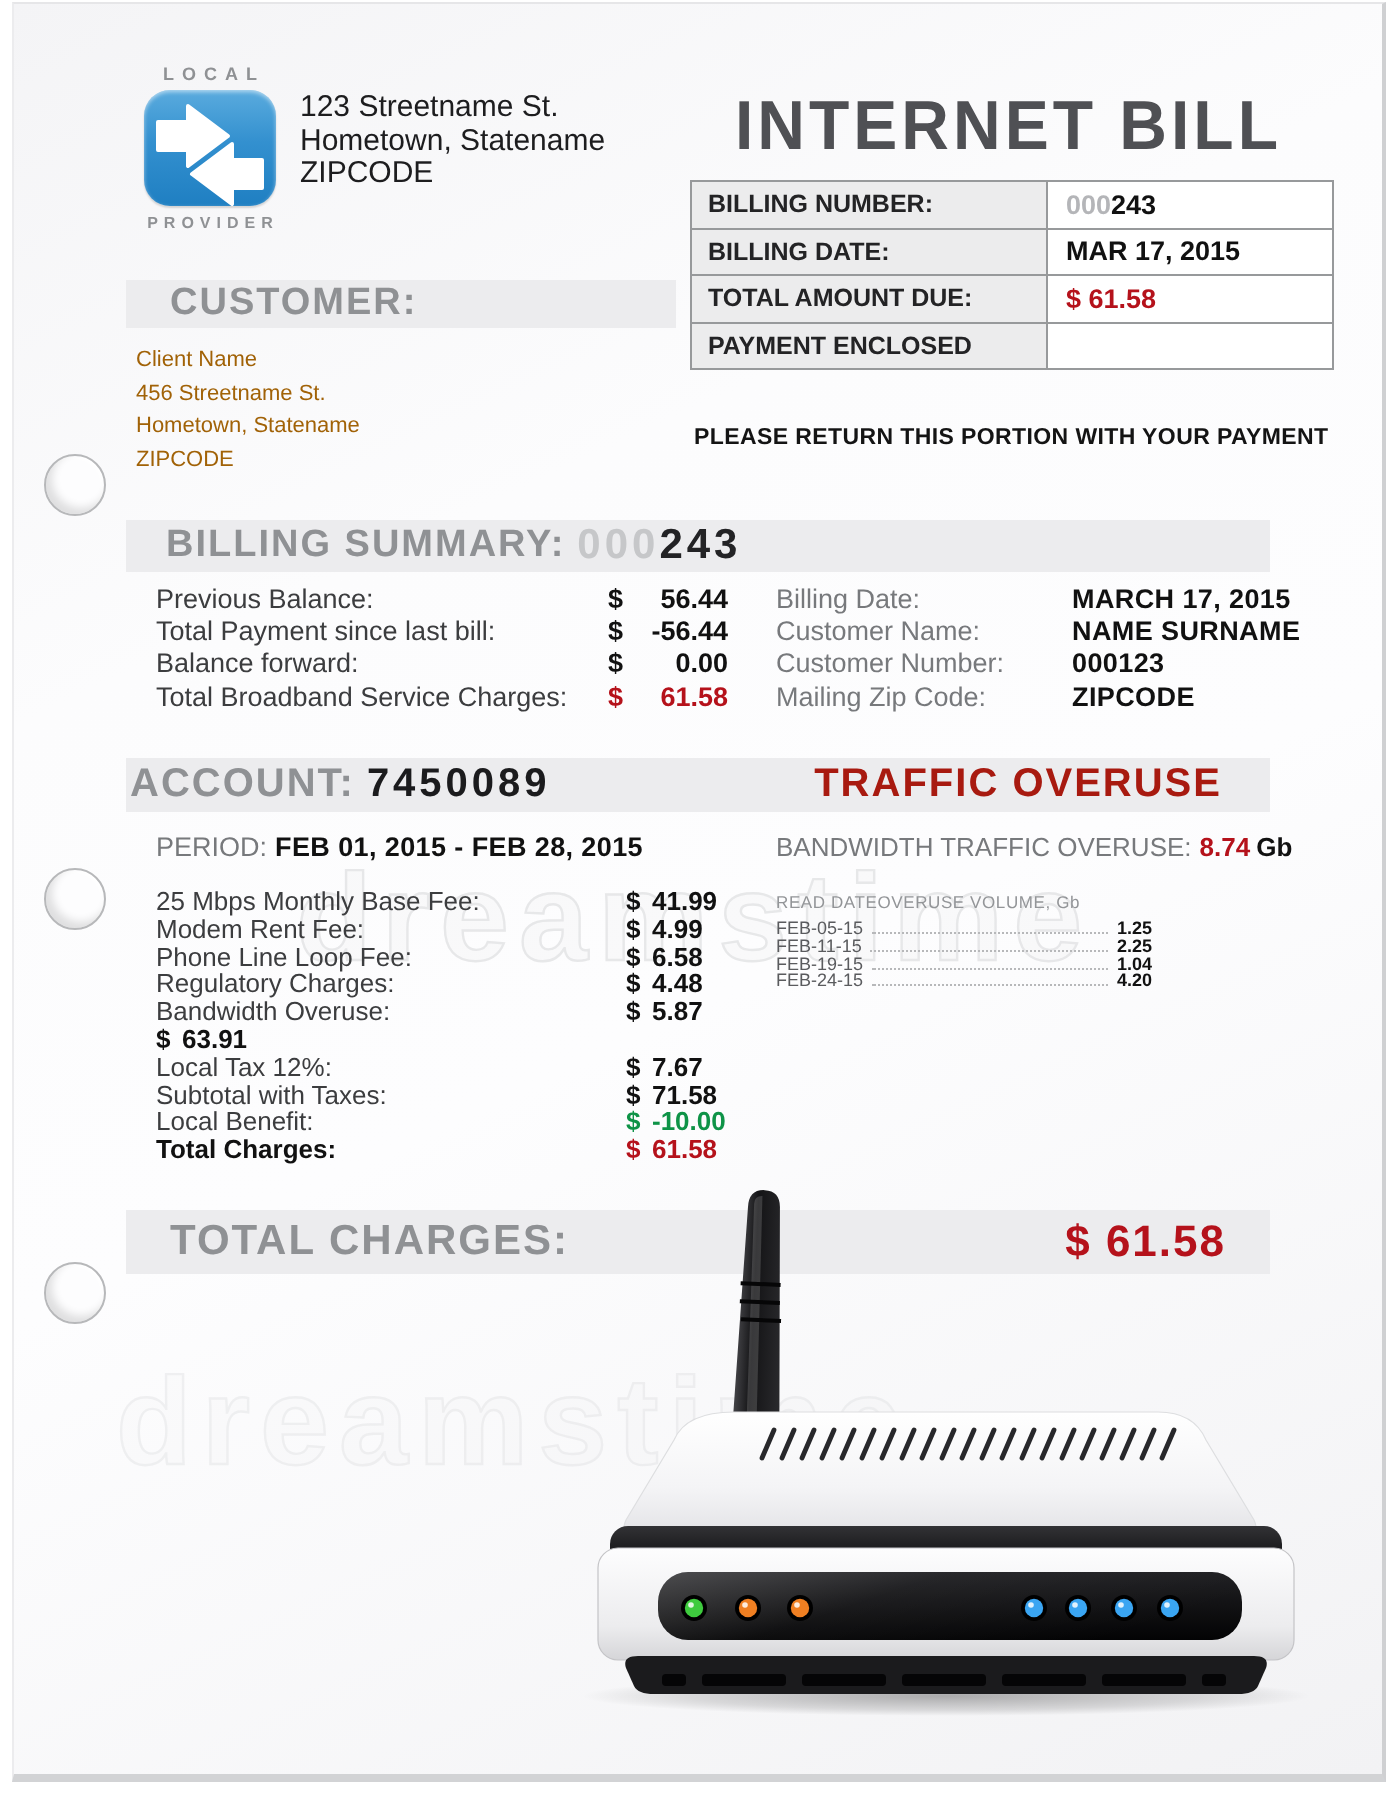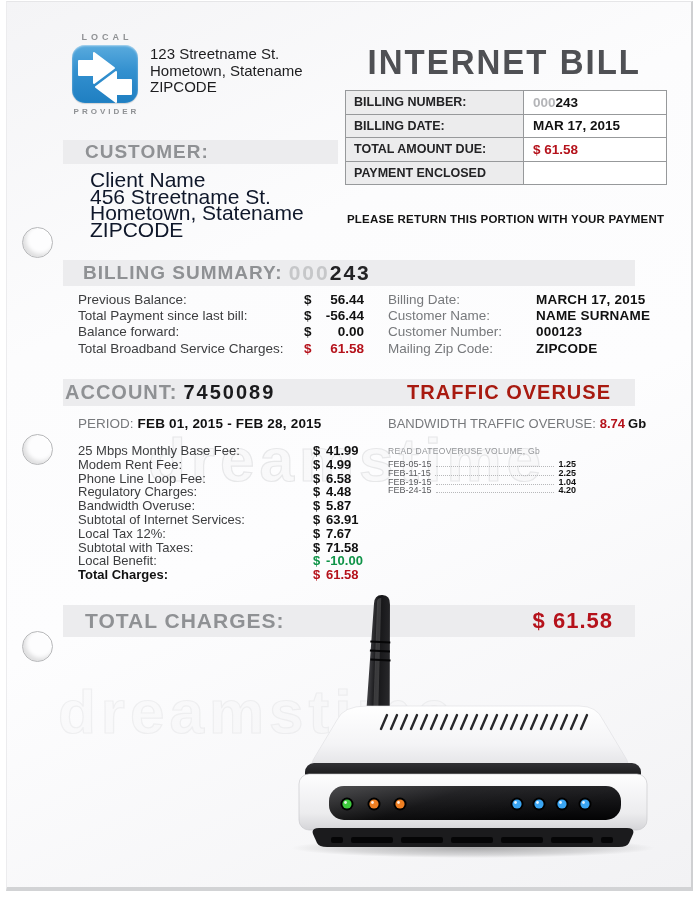--- a/index.html
+++ b/index.html
@@ -31,21 +31,21 @@
        display:flex;align-items:center;padding-left:8px;box-sizing:border-box;border-right:1px solid #97999b;}
   .stub-value{flex:1;display:flex;align-items:center;padding-left:9px;font-size:13.5px;font-weight:bold;color:#111;}
   .muted{color:#b4b5b8;}
   .red{color:#b5121b !important;}
   .green{color:#0e9347 !important;}
   .stub-note{position:absolute;left:347px;top:213px;font-size:11.5px;font-weight:bold;color:#141414;letter-spacing:0.2px;}
   
   .bar{position:absolute;background:#ececee;display:flex;align-items:center;box-sizing:border-box;}
   .bar-heading{font-size:19px;font-weight:bold;color:#8f9194;letter-spacing:1px;white-space:nowrap;}
   #customer-bar{left:63px;top:140px;width:275px;height:24px;padding-left:22px;}
-  .customer-lines{position:absolute;left:90px;top:172px;font-size:21px;line-height:16.5px;color:#0f172a;}
+  .customer-lines{position:absolute;left:68px;top:172px;font-size:11px;line-height:16.5px;color:#a16207;}
   #summary-bar{left:63px;top:260px;width:572px;height:26px;padding-left:20px;}
   .bar-number-prefix{font-size:21px;font-weight:bold;letter-spacing:2px;color:#c6c7c9;margin-left:6px;}
   .bar-number{font-size:21px;font-weight:bold;letter-spacing:2px;color:#232325;}
   
   .sum-left{position:absolute;left:78px;top:292px;width:292px;}
   .sum-row{display:flex;font-size:13.5px;line-height:16.2px;color:#3c3d3f;}
   .sum-row .lbl{width:226px;}
   .sum-row .cur{width:14px;font-weight:bold;color:#111;}
   .sum-row .amt{width:46px;text-align:right;font-weight:bold;color:#111;}
   .sum-right{position:absolute;left:388px;top:292px;}
@@ -231,21 +231,20 @@
       <span class="lbl">Regulatory Charges:</span>
       <span class="cur">$</span>
       <span class="amt">4.48</span>
     </div>
   <div class="chg-row">
       <span class="lbl">Bandwidth Overuse:</span>
       <span class="cur">$</span>
       <span class="amt">5.87</span>
     </div>
   <div class="chg-row">
-      <span class="lbl">Subtotal of Internet Services:</span>
       <span class="cur">$</span>
       <span class="amt">63.91</span>
     </div>
   <div class="chg-row">
       <span class="lbl">Local Tax 12%:</span>
       <span class="cur">$</span>
       <span class="amt">7.67</span>
     </div>
   <div class="chg-row">
       <span class="lbl">Subtotal with Taxes:</span>

